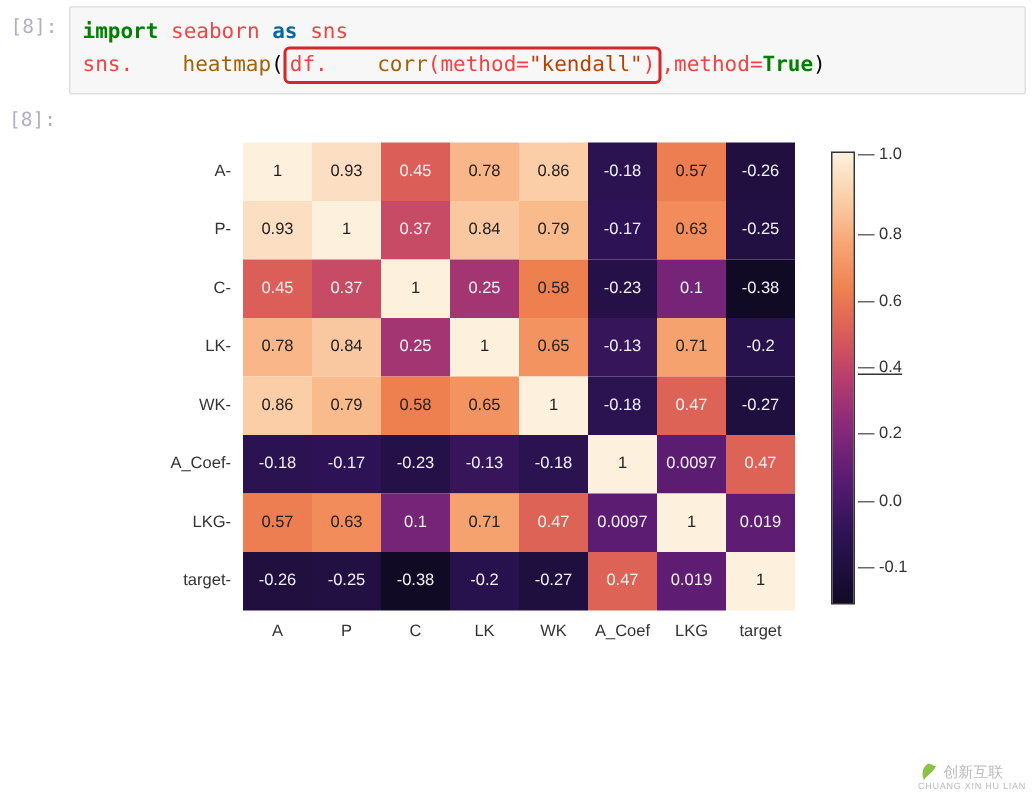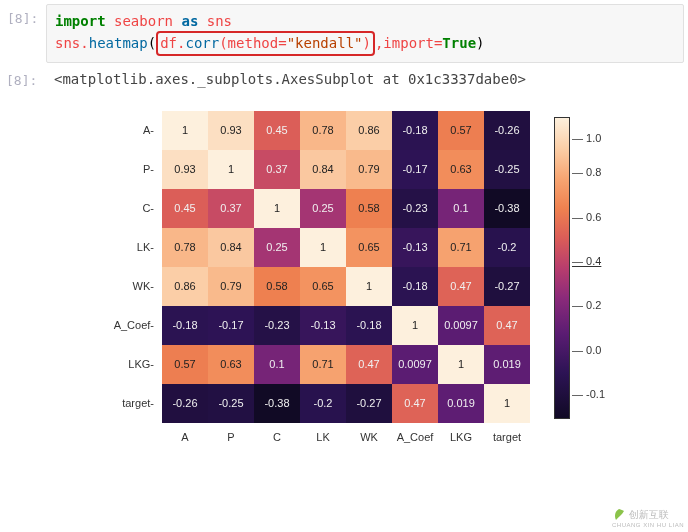--- a/index.html
+++ b/index.html
@@ -30,21 +30,21 @@
   }
   .code-line {
     font-family: Menlo, Consolas, monospace;
     font-size: 14px;
     white-space: pre;
     line-height: 1.45;
   }
   .kw-import { color: #008000; font-weight: bold; }
   .kw-as     { color: #0369a1; font-weight: bold; }
   .id        { color: #ef4444; }
-  .fn-blue   { color: #0369a1; }
+  .fn-blue   { color: #a16207; margin-left: 33px; }
   .paren     { color: #000; }
   .boxed {
     border: 2px solid #d62728;
     border-radius: 4px;
     padding: 0 2px;
     display: inline-block;
   }
   .str       { color: #b84000; }
   .kw-true   { color: #008000; font-weight: bold; }
 
@@ -154,26 +154,25 @@
   }
   .watermark svg { vertical-align: middle; }
 </style>
 </head>
 <body>
 
 <div style="position:relative; margin-left:42px;">
   <div class="cell-in">
     <span class="prompt">[8]:</span>
     <div class="code-line"><span class="kw-import">import</span> <span class="id">seaborn</span> <span class="kw-as">as</span> <span class="id">sns</span></div>
-    <div class="code-line"><span class="id">sns.</span><span class="fn-blue">heatmap</span><span class="paren">(</span><span class="boxed"><span class="id">df.</span><span class="fn-blue">corr</span><span class="id">(method=</span><span class="str">"kendall"</span><span class="id">)</span></span><span class="id">,import=</span><span class="kw-true">True</span><span class="paren">)</span></div>
+    <div class="code-line"><span class="id">sns.</span><span class="fn-blue">heatmap</span><span class="paren">(</span><span class="boxed"><span class="id">df.</span><span class="fn-blue">corr</span><span class="id">(method=</span><span class="str">"kendall"</span><span class="id">)</span></span><span class="id">,method=</span><span class="kw-true">True</span><span class="paren">)</span></div>
   </div>
 
   <div class="cell-out">
     <span class="prompt">[8]:</span>
-    <div class="repr">&lt;matplotlib.axes._subplots.AxesSubplot at 0x1c3337dabe0&gt;</div>
 
     <div class="plot-area">
       <div class="yticks" id="yticks">
           <div class="ytick">A</div>
           <div class="ytick">P</div>
           <div class="ytick">C</div>
           <div class="ytick">LK</div>
           <div class="ytick">WK</div>
           <div class="ytick">A_Coef</div>
           <div class="ytick">LKG</div>
@@ -250,21 +249,21 @@
           <div class="xtick">P</div>
           <div class="xtick">C</div>
           <div class="xtick">LK</div>
           <div class="xtick">WK</div>
           <div class="xtick">A_Coef</div>
           <div class="xtick">LKG</div>
           <div class="xtick">target</div>
         </div>
       <div class="colorbar"></div>
       <div class="cbarticks" id="cbarticks">
-          <div class="cbt" style="top: 21px;">— 1.0</div>
+          <div class="cbt" style="top: 2px;">— 1.0</div>
           <div class="cbt" style="top: 55.5556px;">— 0.8</div>
           <div class="cbt" style="top: 100px;">— 0.6</div>
           <div class="cbt" style="top: 144.444px; text-decoration: underline;">— 0.4</div>
           <div class="cbt" style="top: 188.889px;">— 0.2</div>
           <div class="cbt" style="top: 233.333px;">— 0.0</div>
           <div class="cbt" style="top: 277.778px;">— -0.1</div>
         </div>
     </div>
   </div>
 </div>

